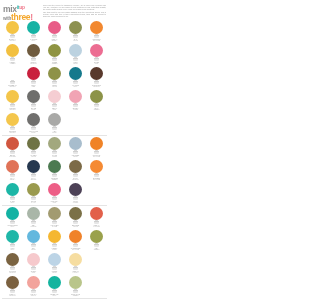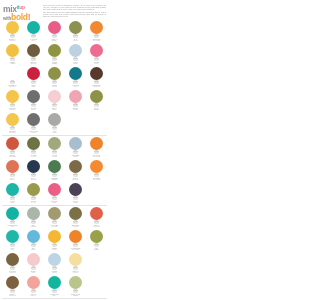--- a/index.html
+++ b/index.html
@@ -133,21 +133,21 @@
 <body>
 
 <div id="poster">
 
   <div class="header">
     <div class="logo">
       <span class="logo-l1">
         <span class="w-mix">mix</span><span class="w-it">it</span><span class="w-up">up</span>
       </span>
       <span class="logo-l2">
-        <span class="w-with">with</span><span class="w-color">bold</span><span class="w-bang">!</span>
+        <span class="w-with">with</span><span class="w-color">three</span><span class="w-bang">!</span>
       </span>
     </div>
     <div class="intro">
       <p>Color has the power to transform a space, set a mood and express who you are. Whether you are drawn to soft neutrals or bold, saturated brights, the right palette makes every room feel finished and personal.</p>
       <p>Use this chart to mix and match shades from the collections below. Pair a feature color with two or three supporting tones, then add an accent to bring the whole scheme to life.</p>
     </div>
   </div>
 
   <div class="sections" id="sections">
       <div class="section">

